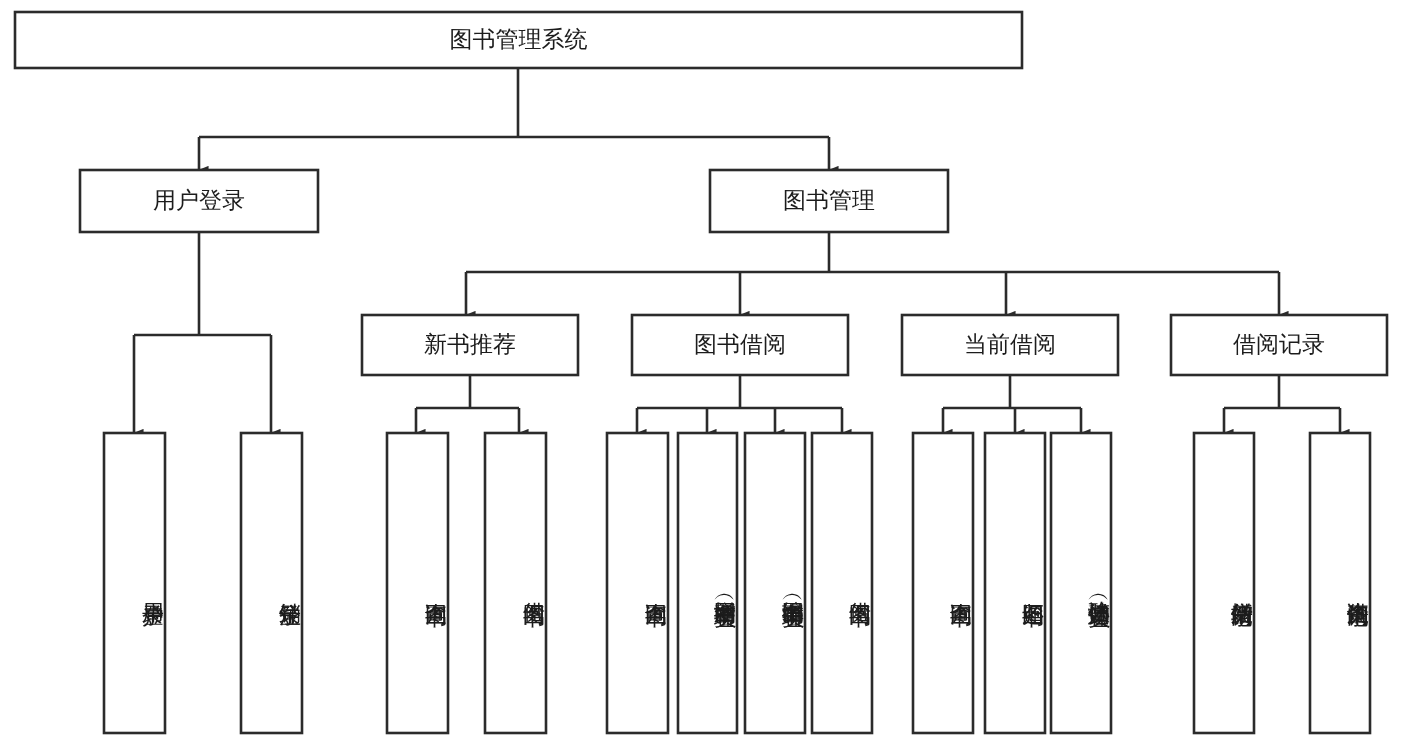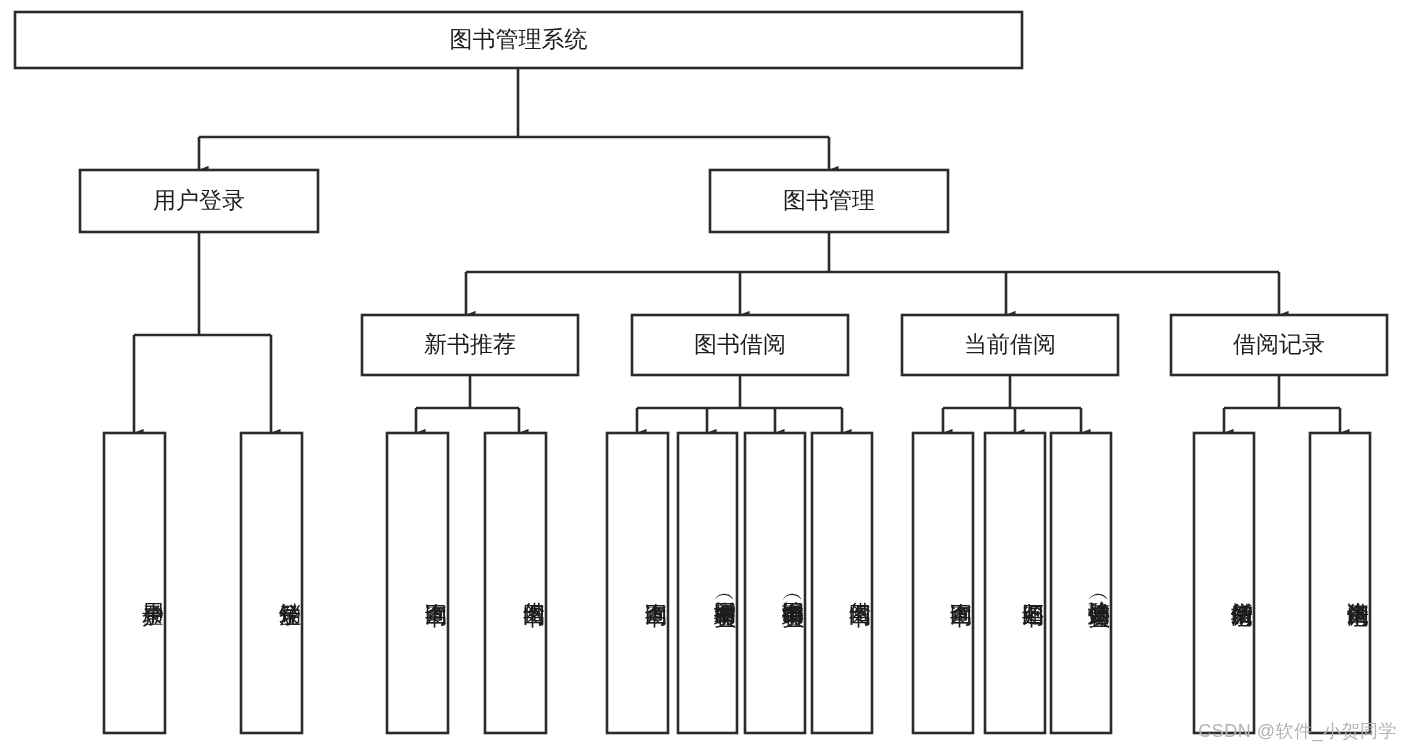--- a/index.html
+++ b/index.html
@@ -201,14 +201,13 @@
       <div class="node-label-v" style="left: 678px; top: 447px; width: 59px; height: 280px;">新增图书（管理员）</div>
       <div class="node-label-v" style="left: 745px; top: 447px; width: 60px; height: 280px;">编辑图书（管理员）</div>
       <div class="node-label-v" style="left: 812px; top: 447px; width: 60px; height: 280px;">借阅图书</div>
       <div class="node-label-v" style="left: 913px; top: 447px; width: 60px; height: 280px;">查询图书</div>
       <div class="node-label-v" style="left: 985px; top: 447px; width: 60px; height: 280px;">归还图书</div>
       <div class="node-label-v" style="left: 1051px; top: 447px; width: 60px; height: 280px;">确认归还（管理员）</div>
       <div class="node-label-v" style="left: 1194px; top: 447px; width: 60px; height: 280px;">新增借阅记录</div>
       <div class="node-label-v" style="left: 1310px; top: 447px; width: 60px; height: 280px;">查询借阅记录</div>
     </div>
 
-  <div class="watermark">CSDN @软件_小贺同学</div>
 </div>
 
 </body></html>

